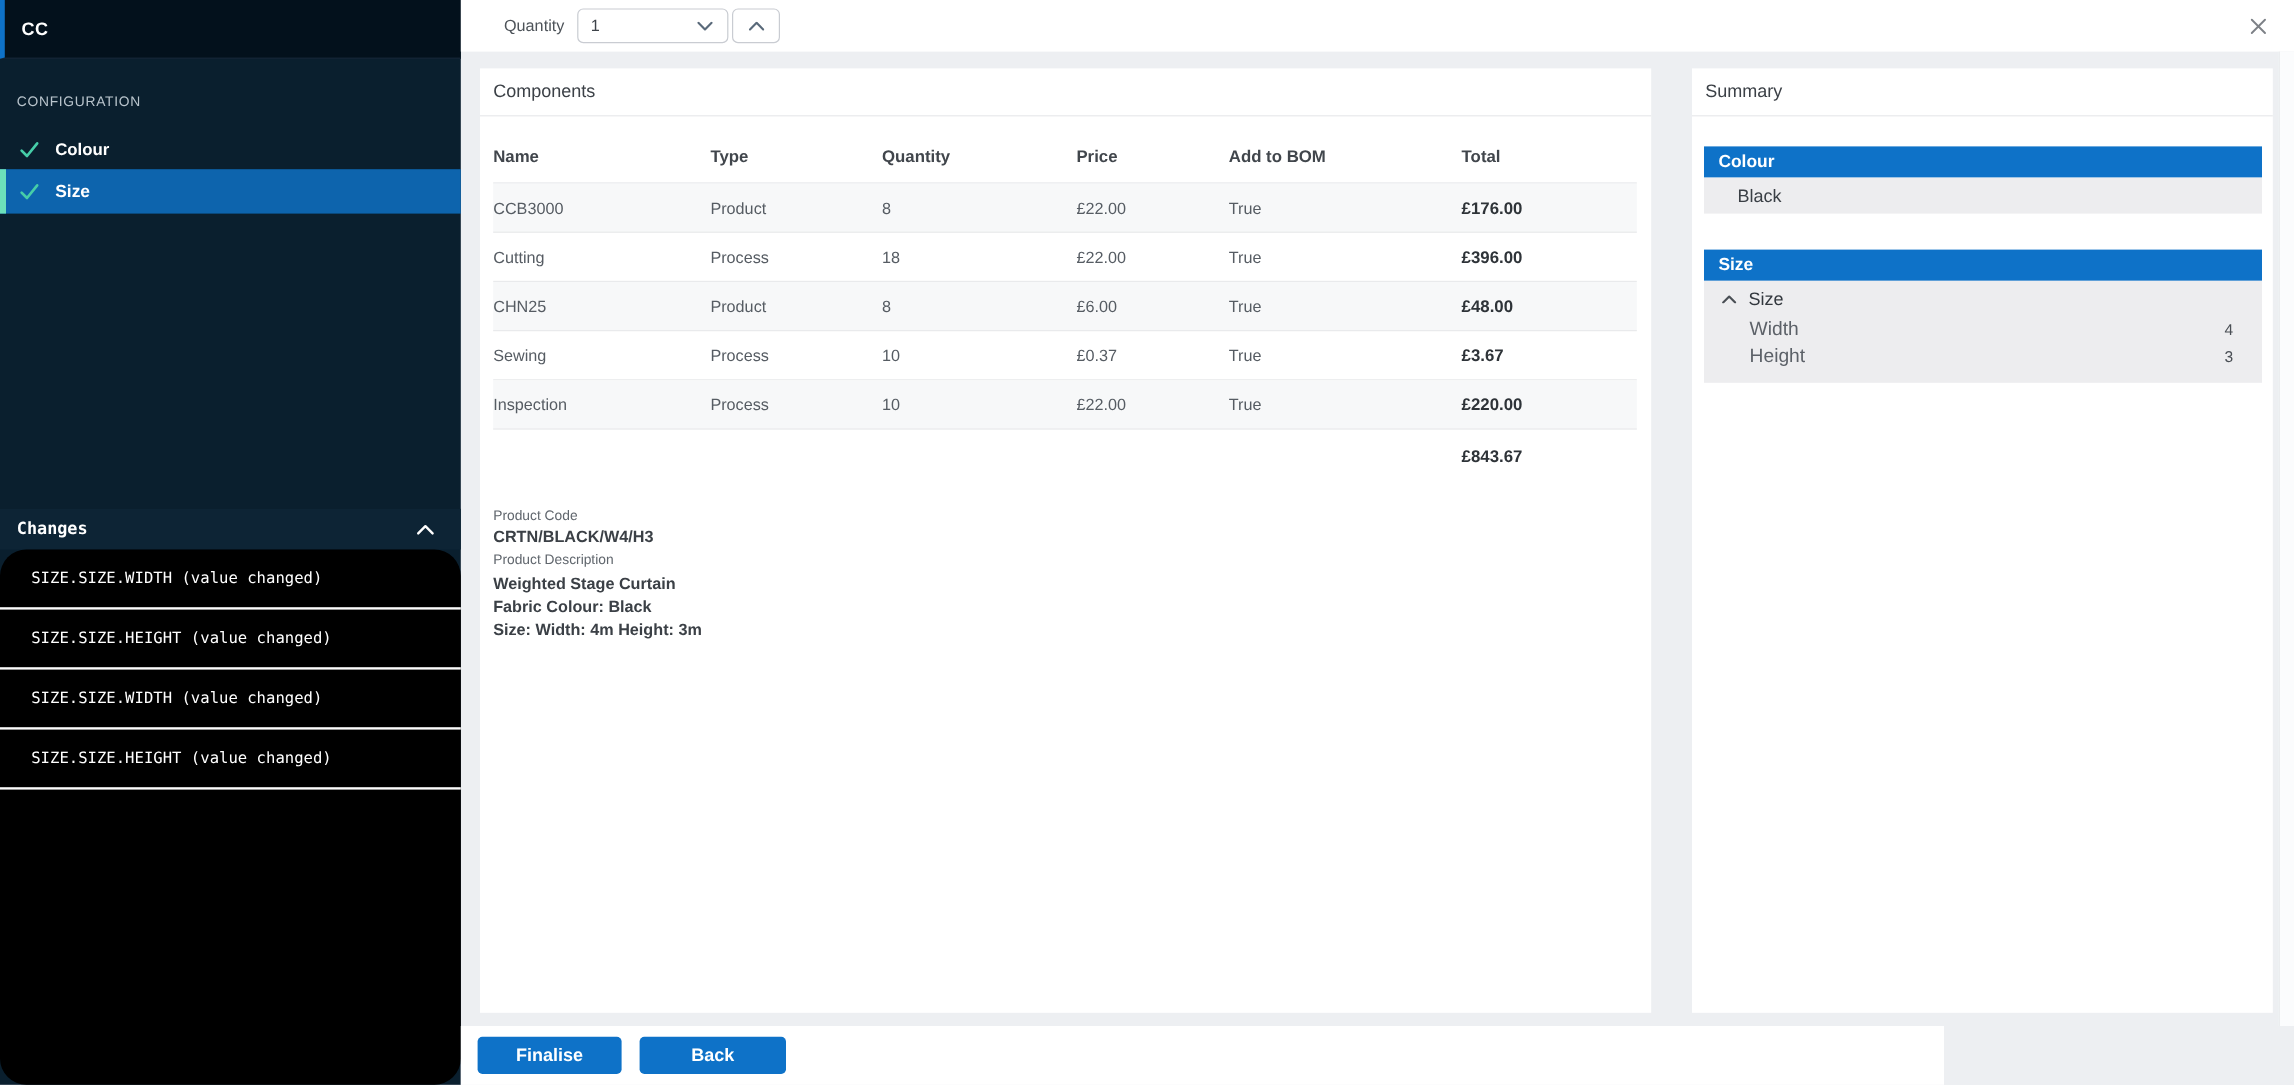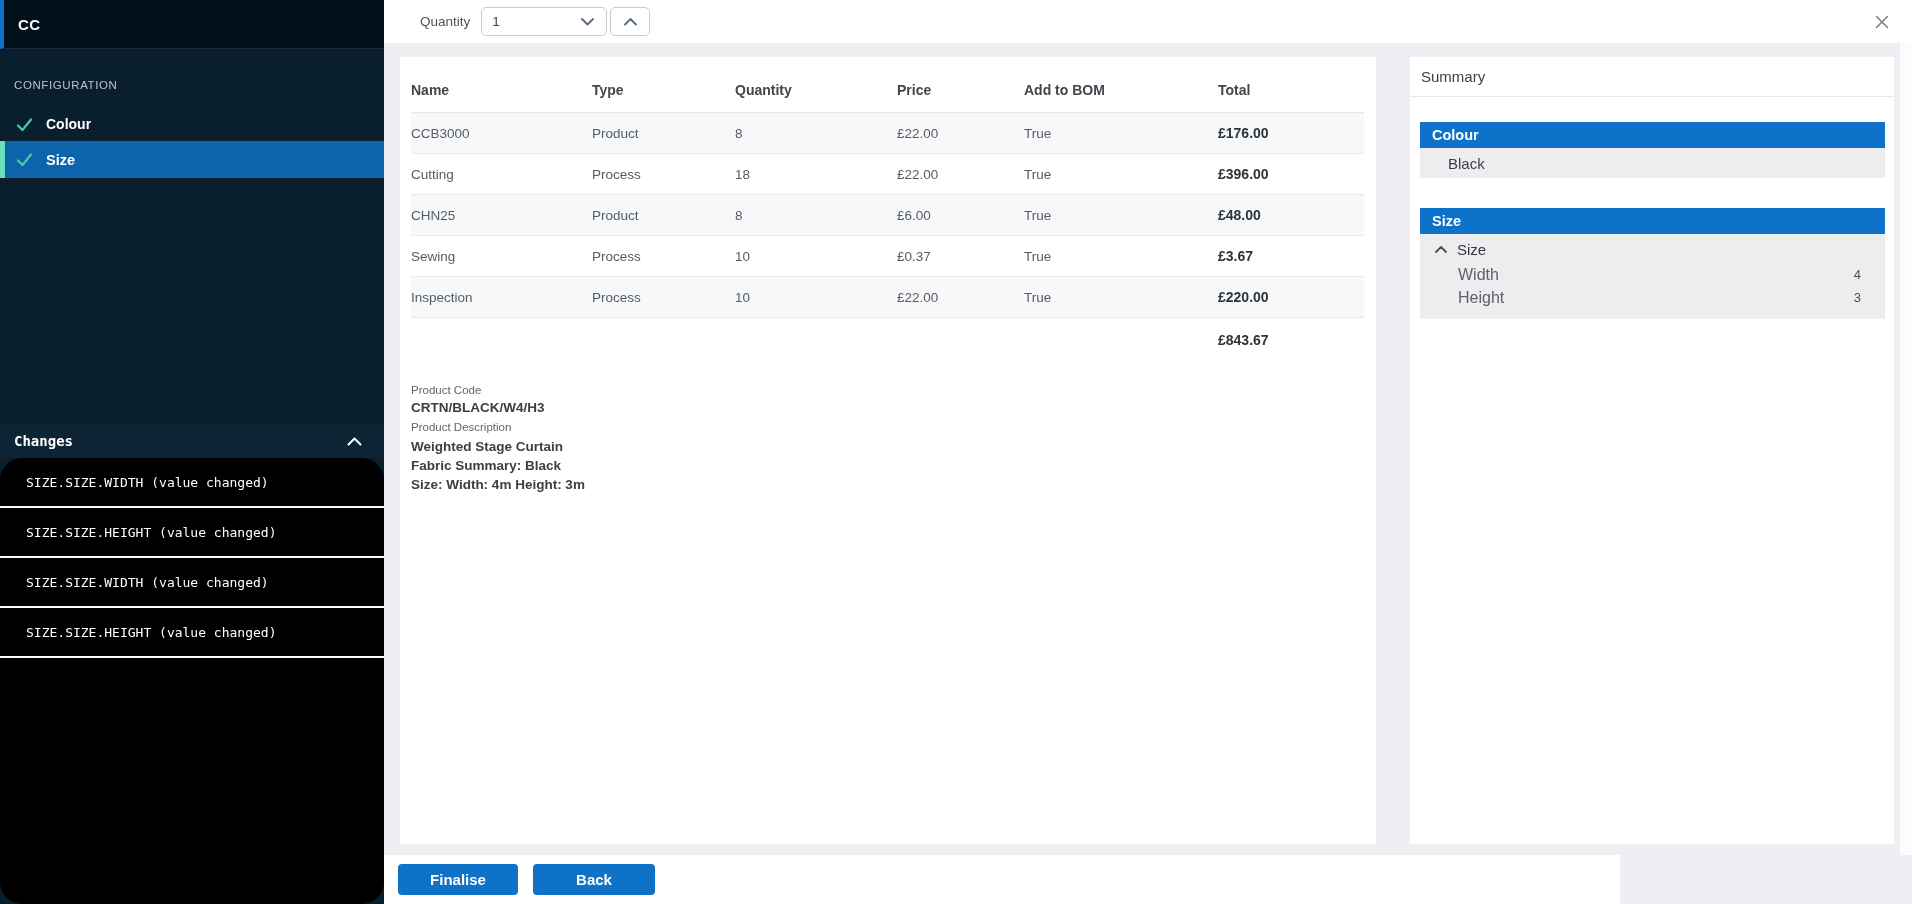--- a/index.html
+++ b/index.html
@@ -207,20 +207,21 @@
   <div class="close-btn">
     <span>
       <svg width="14" height="14" viewBox="0 0 14 14">
           <path d="M1.5 1.5 L12.5 12.5 M12.5 1.5 L1.5 12.5" stroke="#7d8187" stroke-width="1.6" stroke-linecap="round"></path>
         </svg>
     </span>
   </div>
 </div>
 
 <div class="card main-card">
+  <div class="card-heading">Components</div>
   <div class="table-wrap">
     <div class="t-row t-head" id="table-head">
         <div>Name</div>
         <div>Type</div>
         <div>Quantity</div>
         <div>Price</div>
         <div>Add to BOM</div>
         <div>Total</div>
       </div>
     <div id="table-body">
@@ -273,21 +274,21 @@
         <div></div>
       <div class="cell-total">£843.67</div>
     </div>
   </div>
   <div class="product-block">
     <div class="pb-label">Product Code</div>
     <div class="pb-bold">CRTN/BLACK/W4/H3</div>
     <div class="pb-label">Product Description</div>
     <div id="desc-lines">
         <div class="pb-line">Weighted Stage Curtain</div>
-        <div class="pb-line">Fabric Summary: Black</div>
+        <div class="pb-line">Fabric Colour: Black</div>
         <div class="pb-line">Size: Width: 4m Height: 3m</div>
       </div>
   </div>
 </div>
 
 <div class="card summary-card">
   <div class="card-heading">Summary</div>
   <div class="sum-body" id="summary-body">
       <div class="sum-section">
         <div class="sum-bar">Colour</div>

